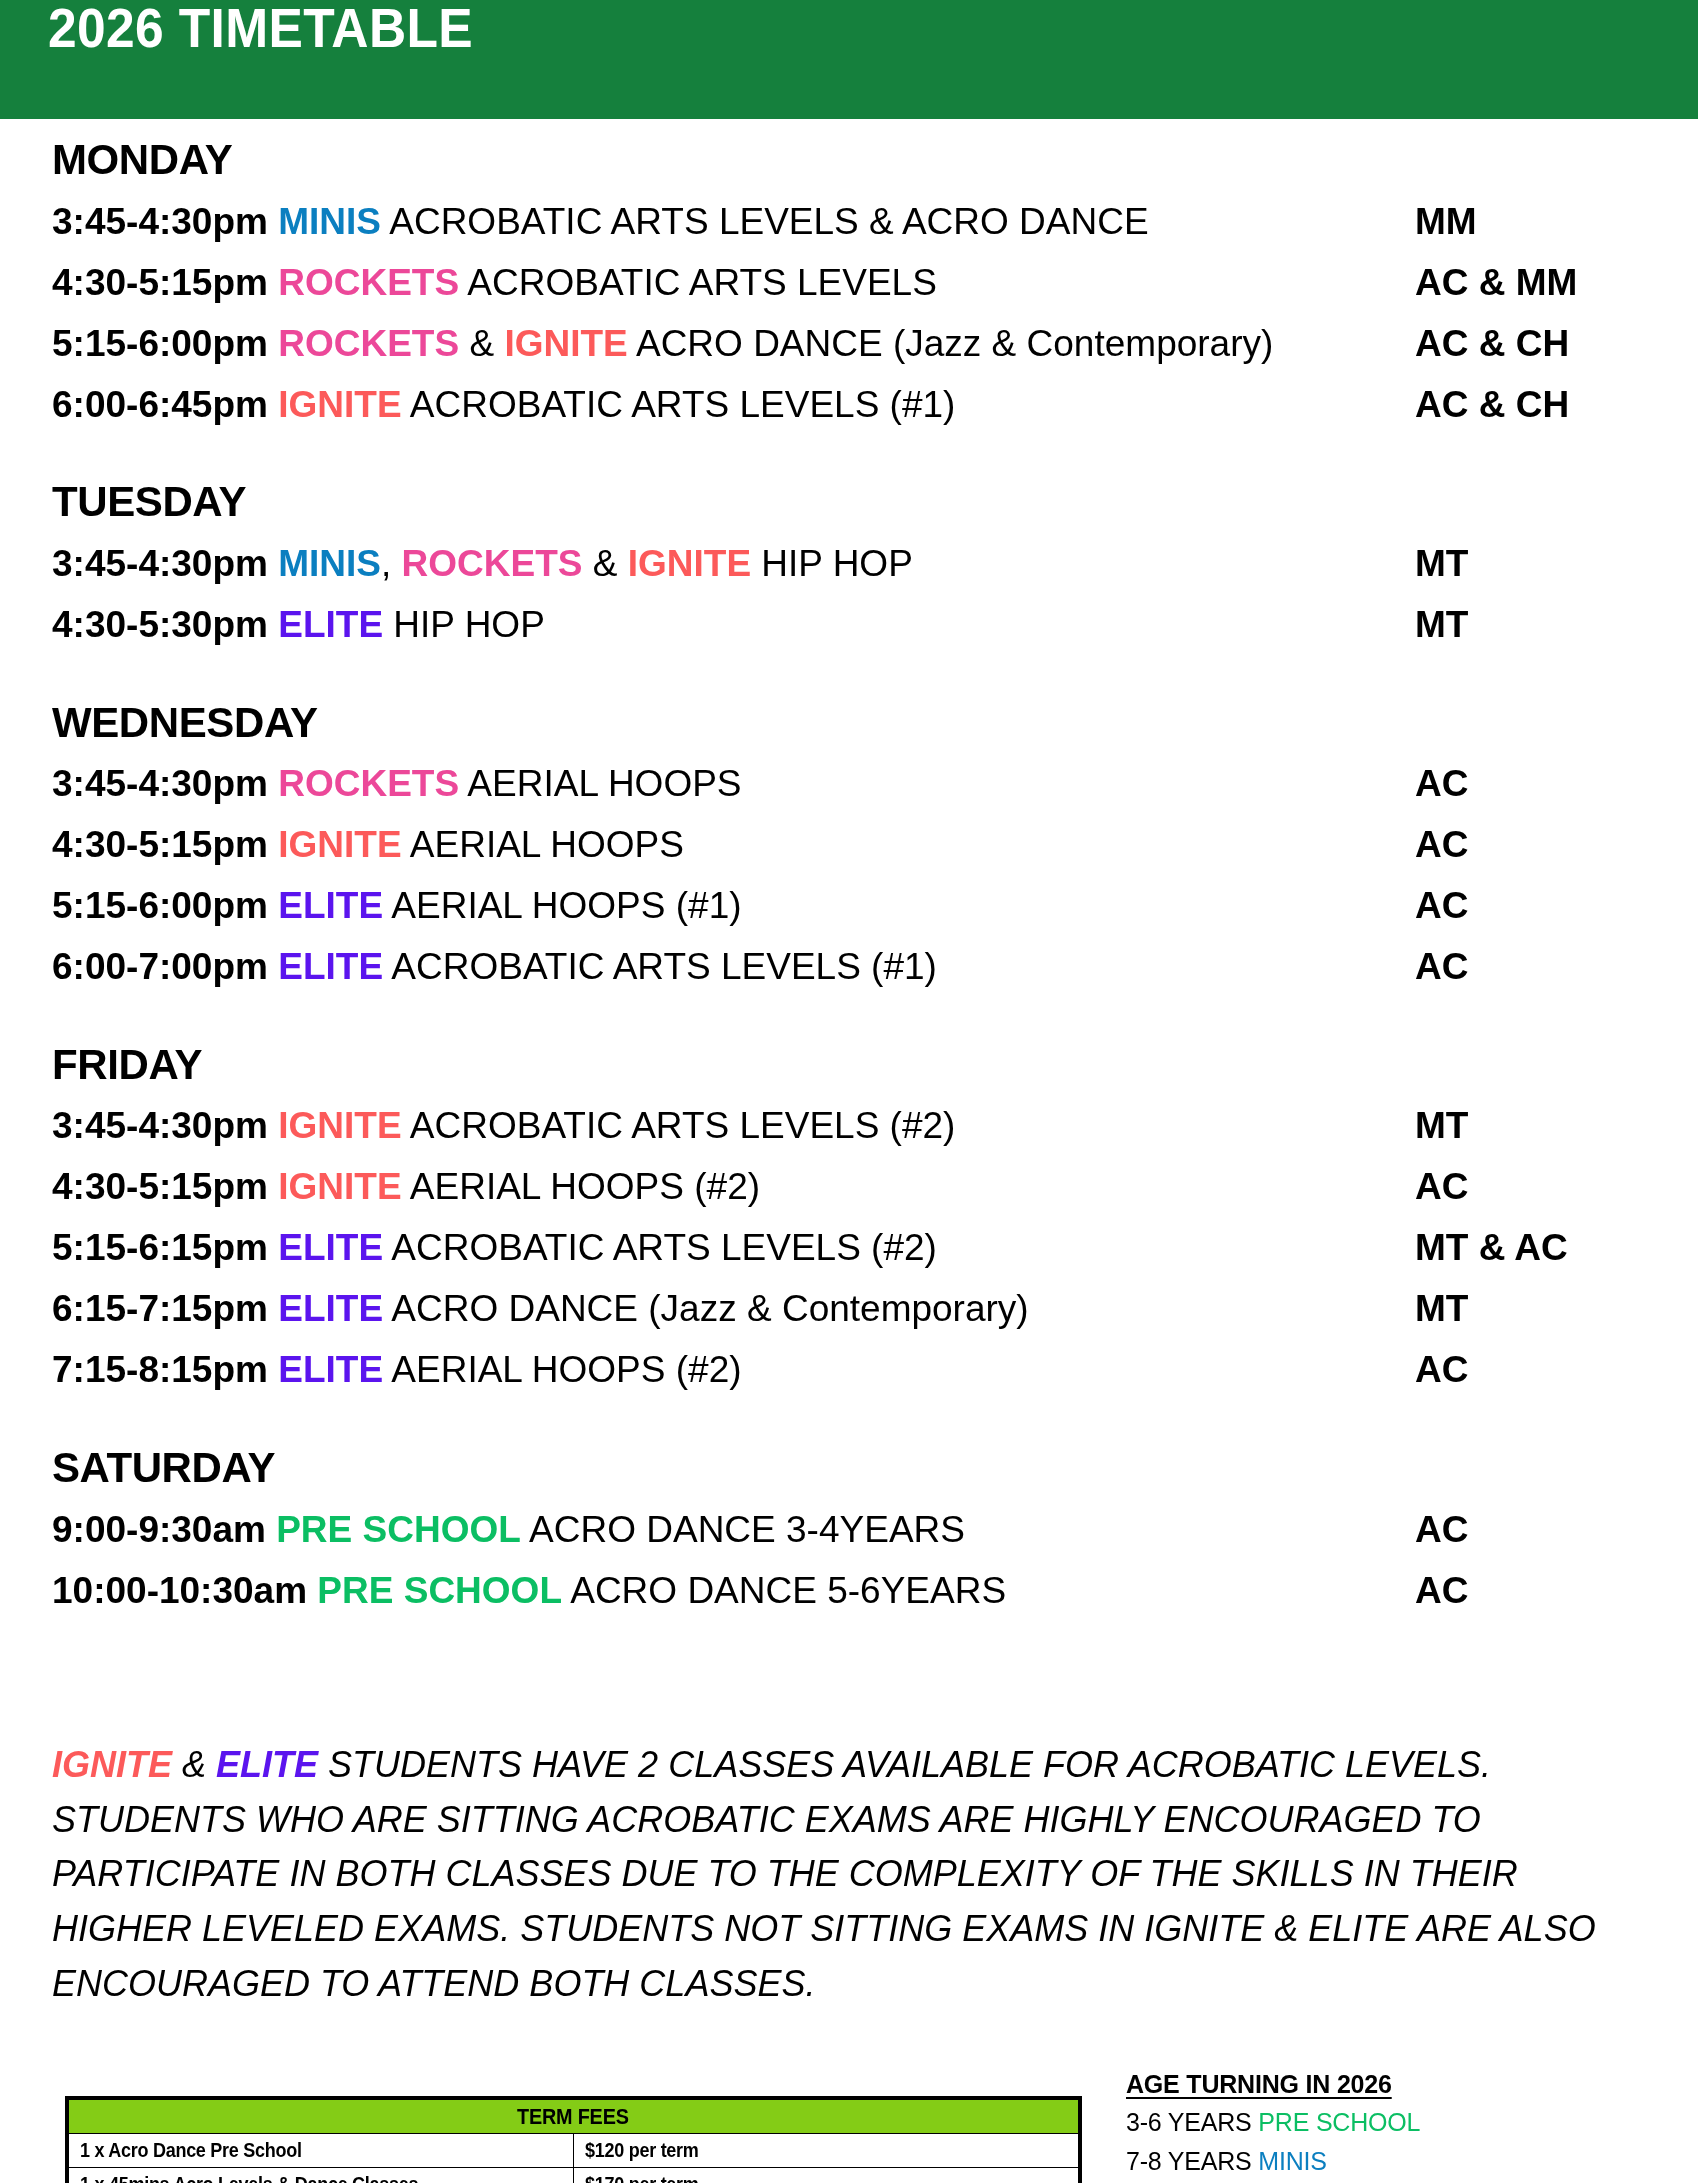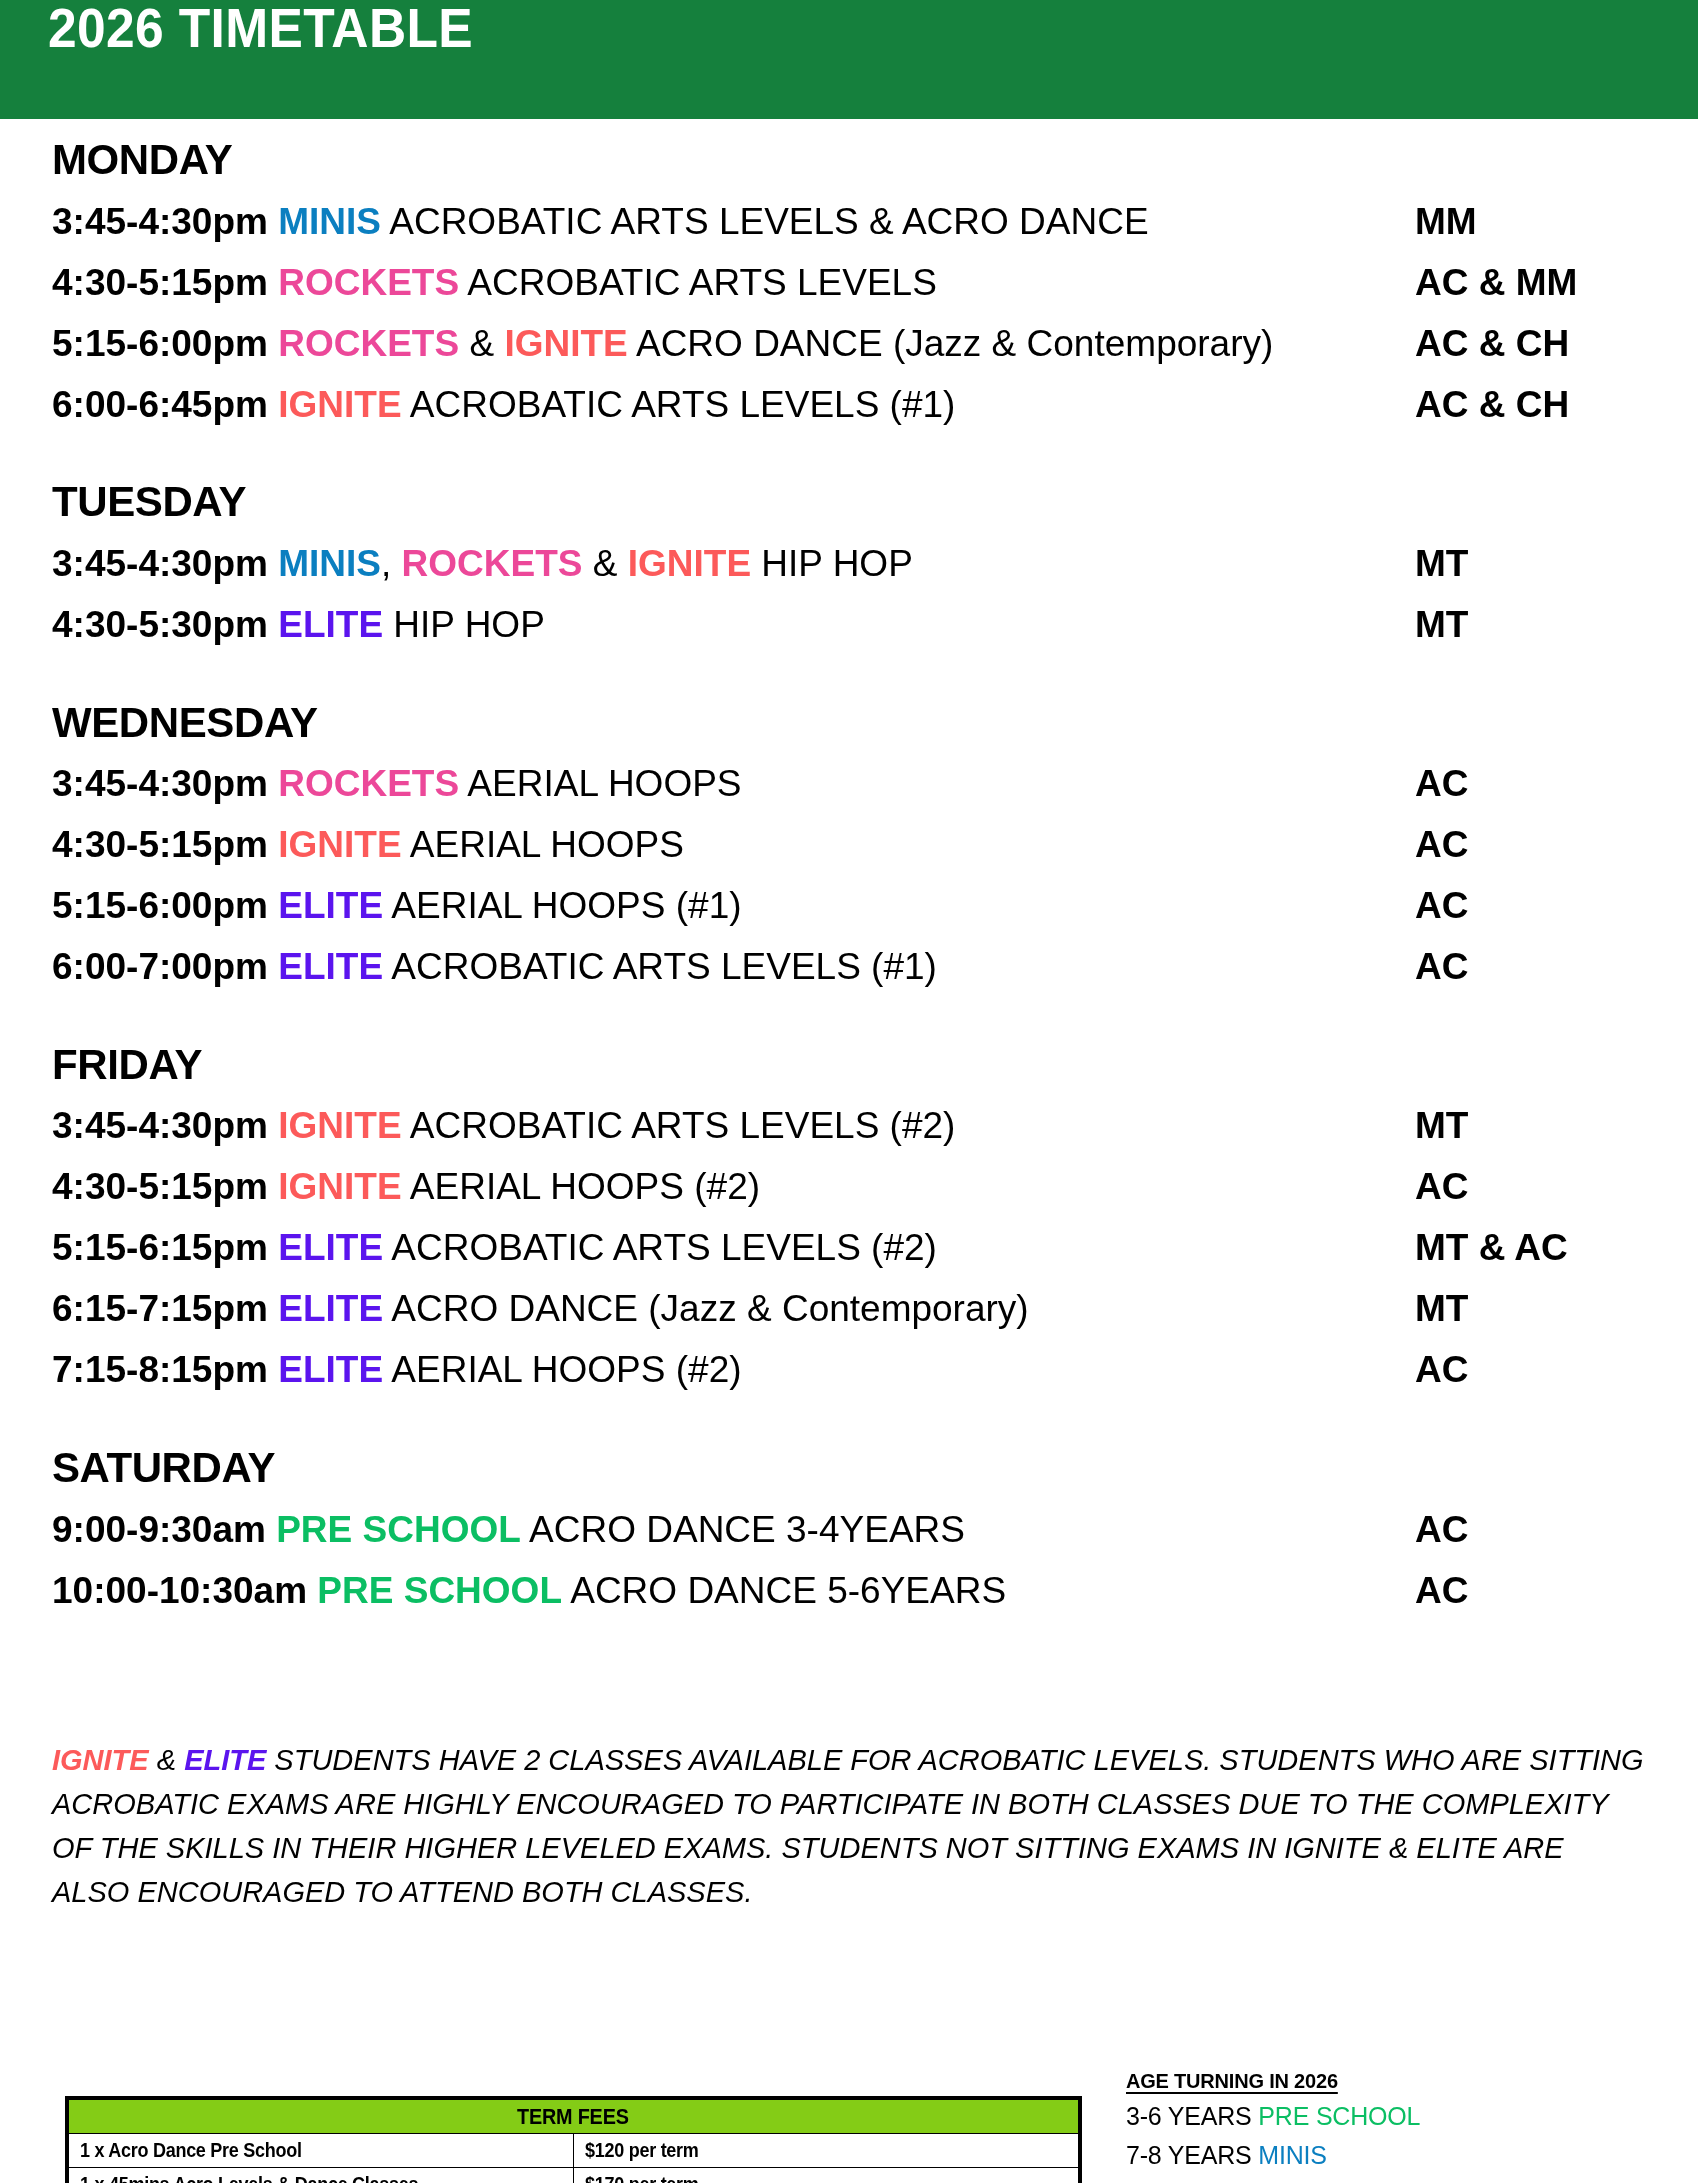--- a/index.html
+++ b/index.html
@@ -106,21 +106,21 @@
   .c-ignite     { color: #fc5a5a; }
   .c-elite      { color: #5b14ee; }
   .c-preschool  { color: #0bbe63; }
 
   
   .note {
     position: absolute;
     left: 52px;
     top: 1738px;
     width: 1594px;
-    font-size: 29px;
+    font-size: 36px;
     font-style: italic;
     font-weight: normal;
     line-height: 1.52;
     letter-spacing: 0px;
   }
   .note .c-ignite, .note .c-elite { font-weight: bold; font-style: italic; }
 
   
   .fees-table {
     position: absolute;
@@ -173,21 +173,21 @@
   }
 
   
   .legend {
     position: absolute;
     left: 1126px;
     top: 2070px;
     width: 546px;
   }
   .legend-title {
-    font-size: 20px;
+    font-size: 25px;
     font-weight: bold;
     text-decoration: underline;
     text-underline-offset: 3.9px;
     letter-spacing: -0.2px;
     white-space: nowrap;
     margin-bottom: 11.4px;
   }
   .legend-row {
     font-size: 25px;
     font-weight: normal;

